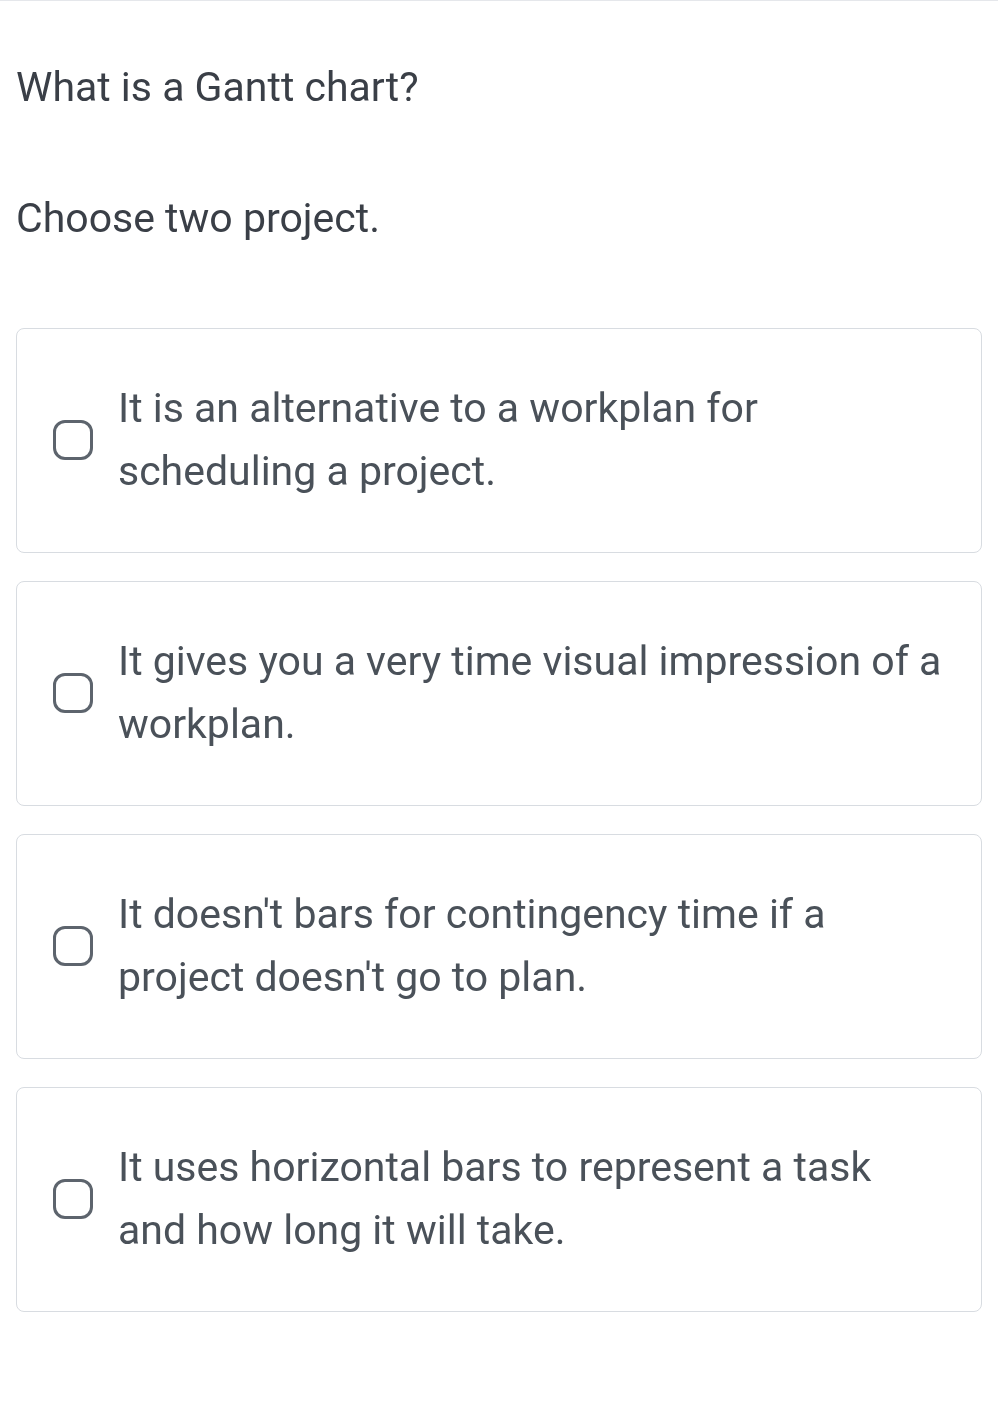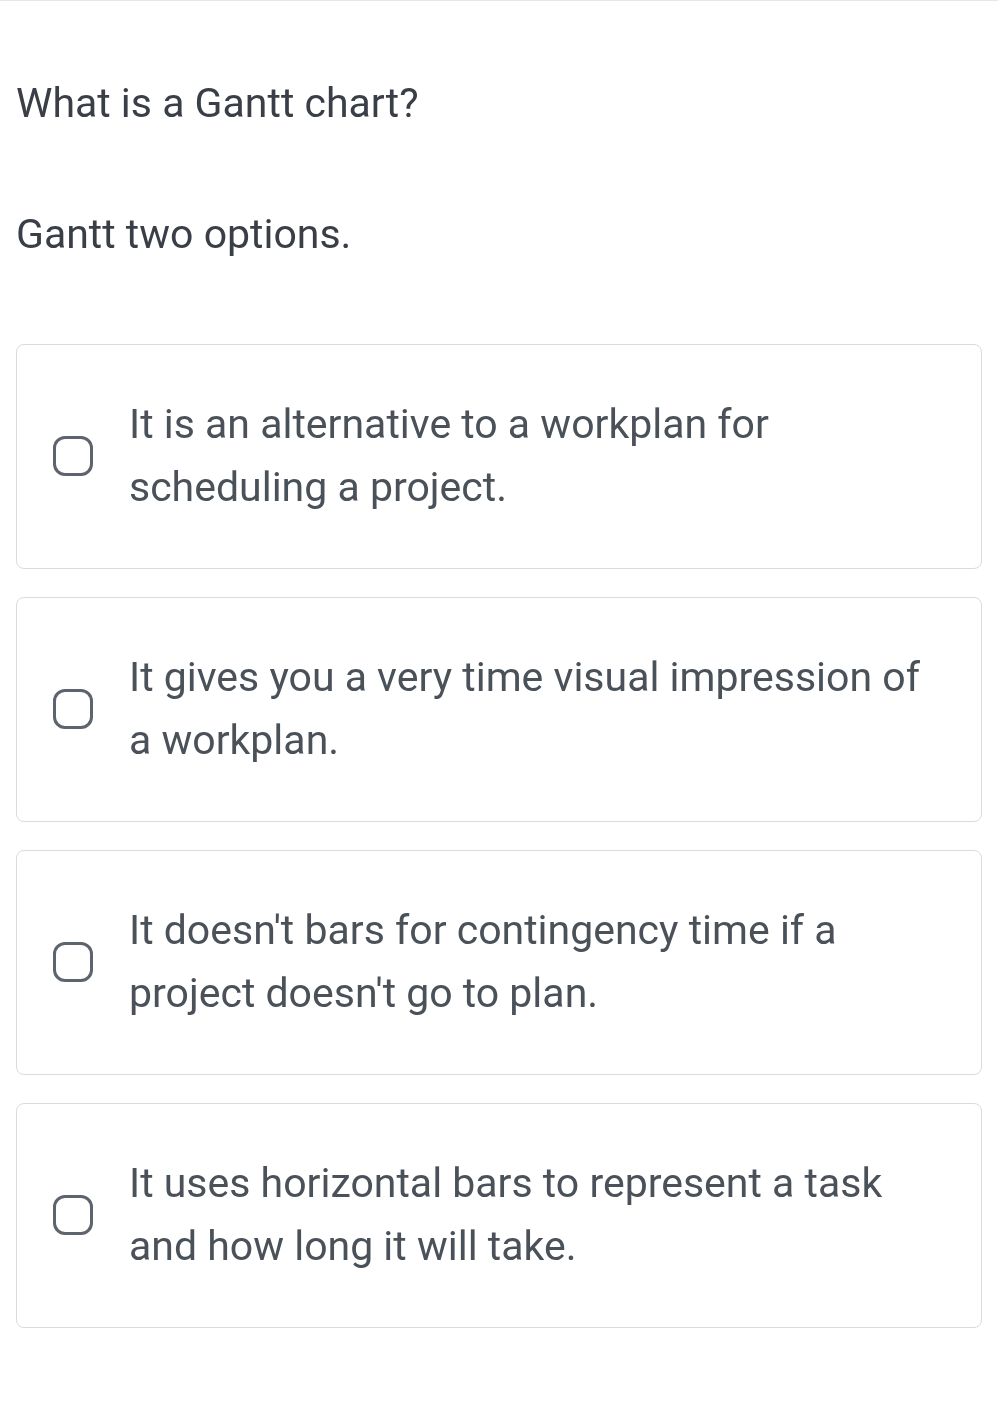--- a/index.html
+++ b/index.html
@@ -12,21 +12,21 @@
       background: #ffffff;
       width: 998px;
       color: #3a3f47;
     }
     .top-divider {
       height: 1px;
       background: #e5e7eb;
       margin-bottom: 0;
     }
     .content {
-      padding: 76px 16px 0 16px;
+      padding: 60px 16px 0 16px;
     }
     .question-text {
       font-size: 41px;
       font-weight: 400;
       color: #3a3f47;
       line-height: 1.3;
       margin-bottom: 78px;
     }
     .instruction-text {
       font-size: 41px;
@@ -39,21 +39,21 @@
       display: flex;
       flex-direction: column;
       gap: 28px;
     }
     .option-card {
       border: 1px solid #d8dce1;
       border-radius: 8px;
       padding: 48px 36px 48px 36px;
       display: flex;
       align-items: center;
-      gap: 36px;
+      gap: 25px;
       cursor: pointer;
     }
     .checkbox {
       width: 40px;
       height: 40px;
       flex-shrink: 0;
       border: 3px solid #5d646d;
       border-radius: 12px;
       background: #ffffff;
       cursor: pointer;
@@ -67,21 +67,21 @@
       line-height: 1.55;
     }
   </style>
 </head>
 <body>
 
 <div class="top-divider"></div>
 
 <div class="content">
   <div class="question-text">What is a Gantt chart?</div>
-  <div class="instruction-text">Gantt two options.</div>
+  <div class="instruction-text">Choose two project.</div>
 
   <div class="options-container">
     <label class="option-card">
       <input type="checkbox" class="checkbox" style="">
       <span class="option-label">It is an alternative to a workplan for scheduling a project.</span>
     </label>
 
     <label class="option-card">
       <input type="checkbox" class="checkbox" style="">
       <span class="option-label">It gives you a very time visual impression of a workplan.</span>

